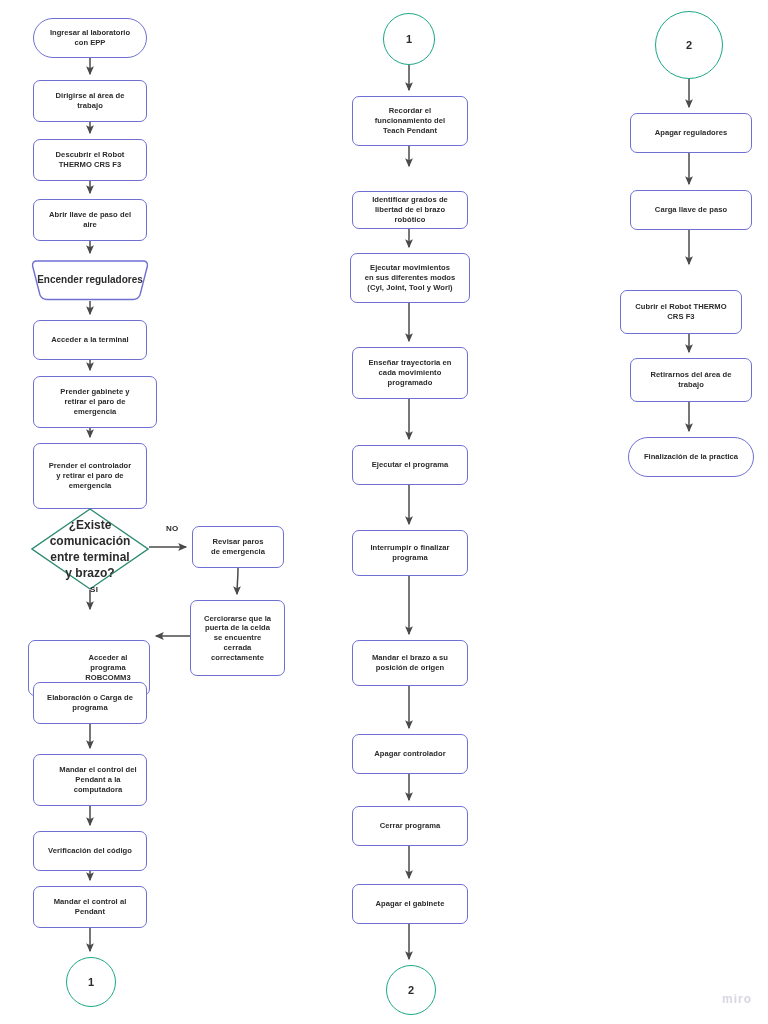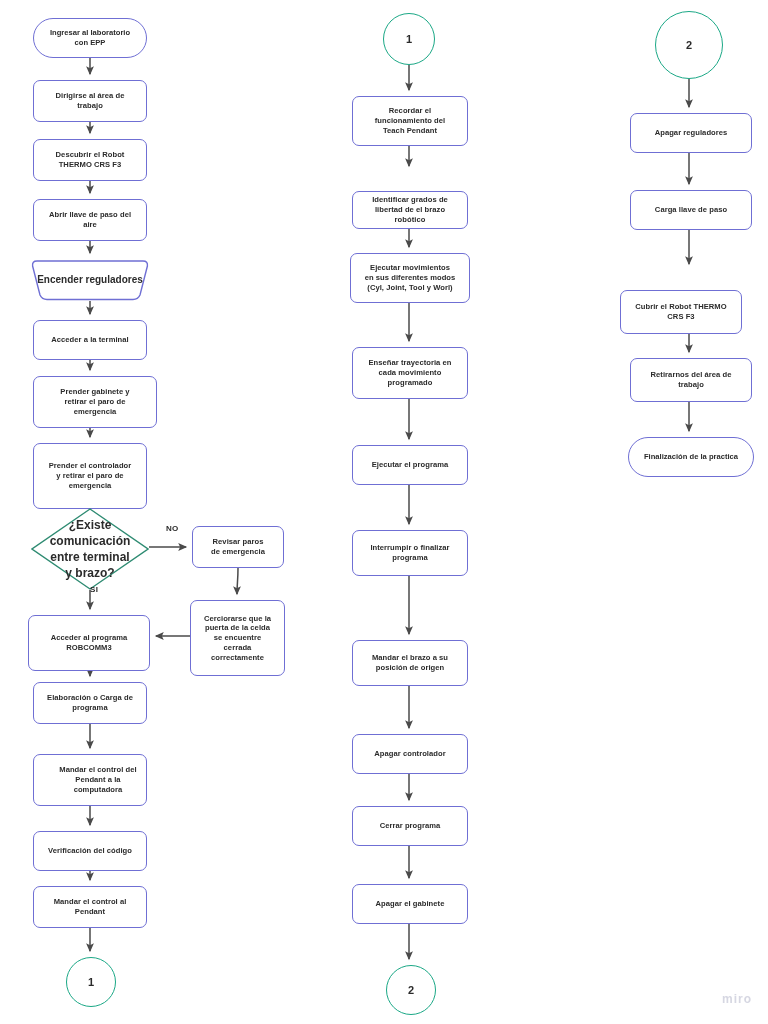--- a/index.html
+++ b/index.html
@@ -202,21 +202,21 @@
 emergencia</span></div>
       <div class="node shape-process" style="left: 33px; top: 443px; width: 114px; height: 66px; border-color: rgb(111, 111, 212);"><span class="label">Prender el controlador
 y retirar el paro de
 emergencia</span></div>
       <div class="node shape-decision" style="left: 31px; top: 508px; width: 118px; height: 82px; border-color: transparent;"><svg class="dia-svg" viewBox="0 0 118 82" preserveAspectRatio="none">
           <path d="M59,1 L117,41 L59,81 L1,41 Z" fill="#ffffff" stroke="#2e8b72" stroke-width="1.4" vector-effect="non-scaling-stroke"></path>
         </svg><span class="label">¿Existe
 comunicación
 entre terminal
 y brazo?</span></div>
-      <div class="node shape-process" style="left: 28px; top: 615px; width: 122px; height: 56px; border-color: rgb(111, 111, 212);"><span class="label">Acceder al programa
+      <div class="node shape-process" style="left: 28px; top: 640px; width: 122px; height: 56px; border-color: rgb(111, 111, 212); padding-left: 38px;"><span class="label">Acceder al programa
 ROBCOMM3</span></div>
       <div class="node shape-process" style="left: 33px; top: 682px; width: 114px; height: 42px; border-color: rgb(111, 111, 212);"><span class="label">Elaboración o Carga de
 programa</span></div>
       <div class="node shape-process" style="left: 33px; top: 754px; width: 114px; height: 52px; border-color: rgb(111, 111, 212); padding-left: 16px;"><span class="label">Mandar el control del
 Pendant a la
 computadora</span></div>
       <div class="node shape-process" style="left: 33px; top: 831px; width: 114px; height: 40px; border-color: rgb(111, 111, 212);"><span class="label">Verificación del código</span></div>
       <div class="node shape-process" style="left: 33px; top: 886px; width: 114px; height: 42px; border-color: rgb(111, 111, 212);"><span class="label">Mandar el control al
 Pendant</span></div>
       <div class="node shape-connector" style="left: 66px; top: 957px; width: 50px; height: 50px; border-color: rgb(27, 168, 134);"><span class="label">1</span></div>

